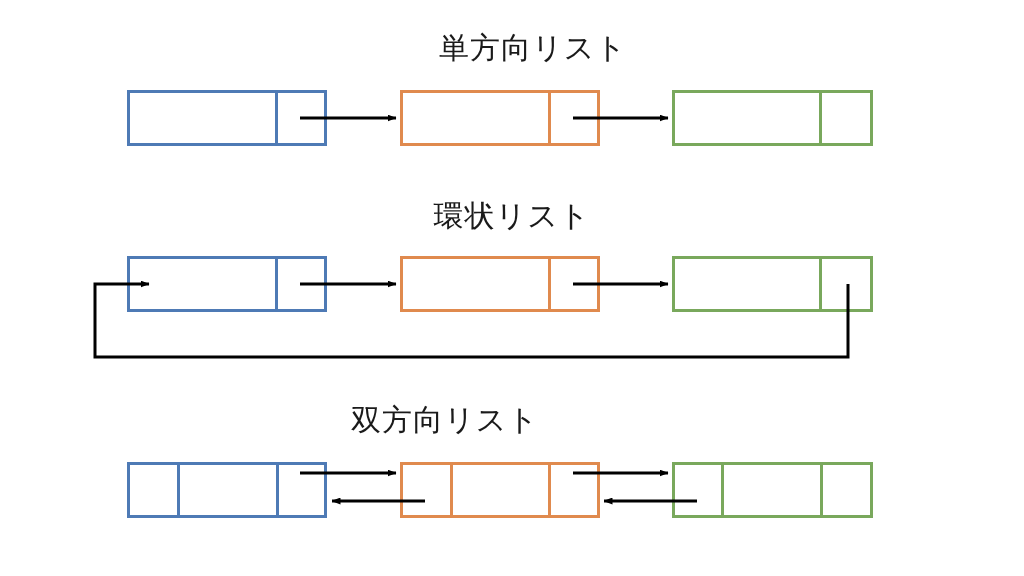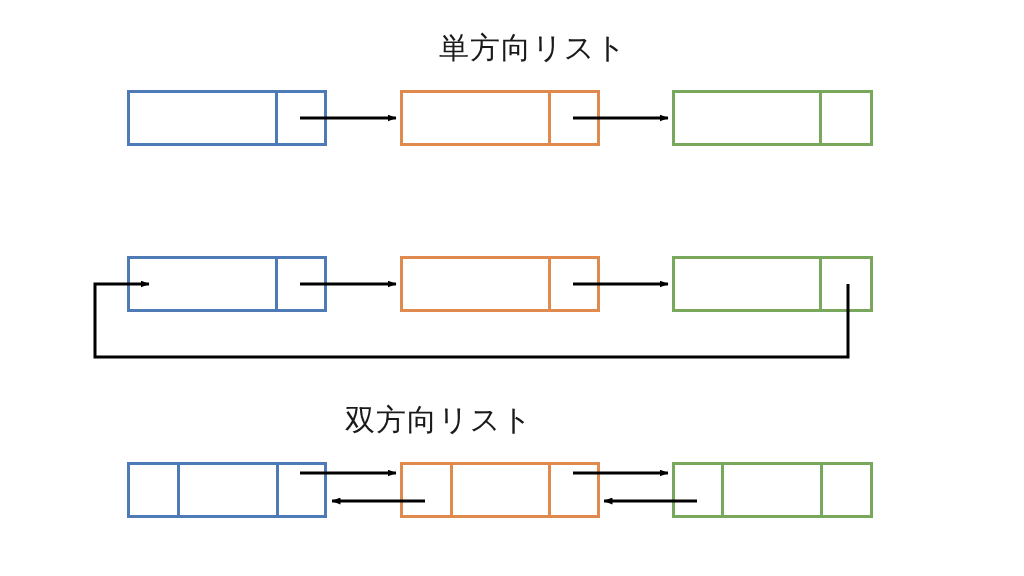--- a/index.html
+++ b/index.html
@@ -83,35 +83,36 @@
   </div>
   <div class="node orange" style="left:400px; top:90px; width:200px; height:56px;">
     <div class="cell" style="width:153px;"></div>
     <div class="cell" style="width:47px;"></div>
   </div>
   <div class="node green" style="left:672px; top:90px; width:201px; height:56px;">
     <div class="cell" style="width:152px;"></div>
     <div class="cell" style="width:49px;"></div>
   </div>
 
+  <div class="section-title" style="left:0; width:1024px; top:196px;">環状リスト</div>
 
   <div class="node blue" style="left:127px; top:256px; width:200px; height:56px;">
     <div class="cell" style="width:153px;"></div>
     <div class="cell" style="width:47px;"></div>
   </div>
   <div class="node orange" style="left:400px; top:256px; width:200px; height:56px;">
     <div class="cell" style="width:153px;"></div>
     <div class="cell" style="width:47px;"></div>
   </div>
   <div class="node green" style="left:672px; top:256px; width:201px; height:56px;">
     <div class="cell" style="width:152px;"></div>
     <div class="cell" style="width:49px;"></div>
   </div>
 
-  <div class="section-title" style="left:7px; width:864px; top:400px;">双方向リスト</div>
+  <div class="section-title" style="left:13px; width:864px; top:400px;">双方向リスト</div>
 
   <div class="node blue" style="left:127px; top:462px; width:200px; height:56px;">
     <div class="cell" style="width:52px;"></div>
     <div class="cell" style="width:102px;"></div>
     <div class="cell" style="width:46px;"></div>
   </div>
   <div class="node orange" style="left:400px; top:462px; width:200px; height:56px;">
     <div class="cell" style="width:51px;"></div>
     <div class="cell" style="width:102px;"></div>
     <div class="cell" style="width:47px;"></div>

